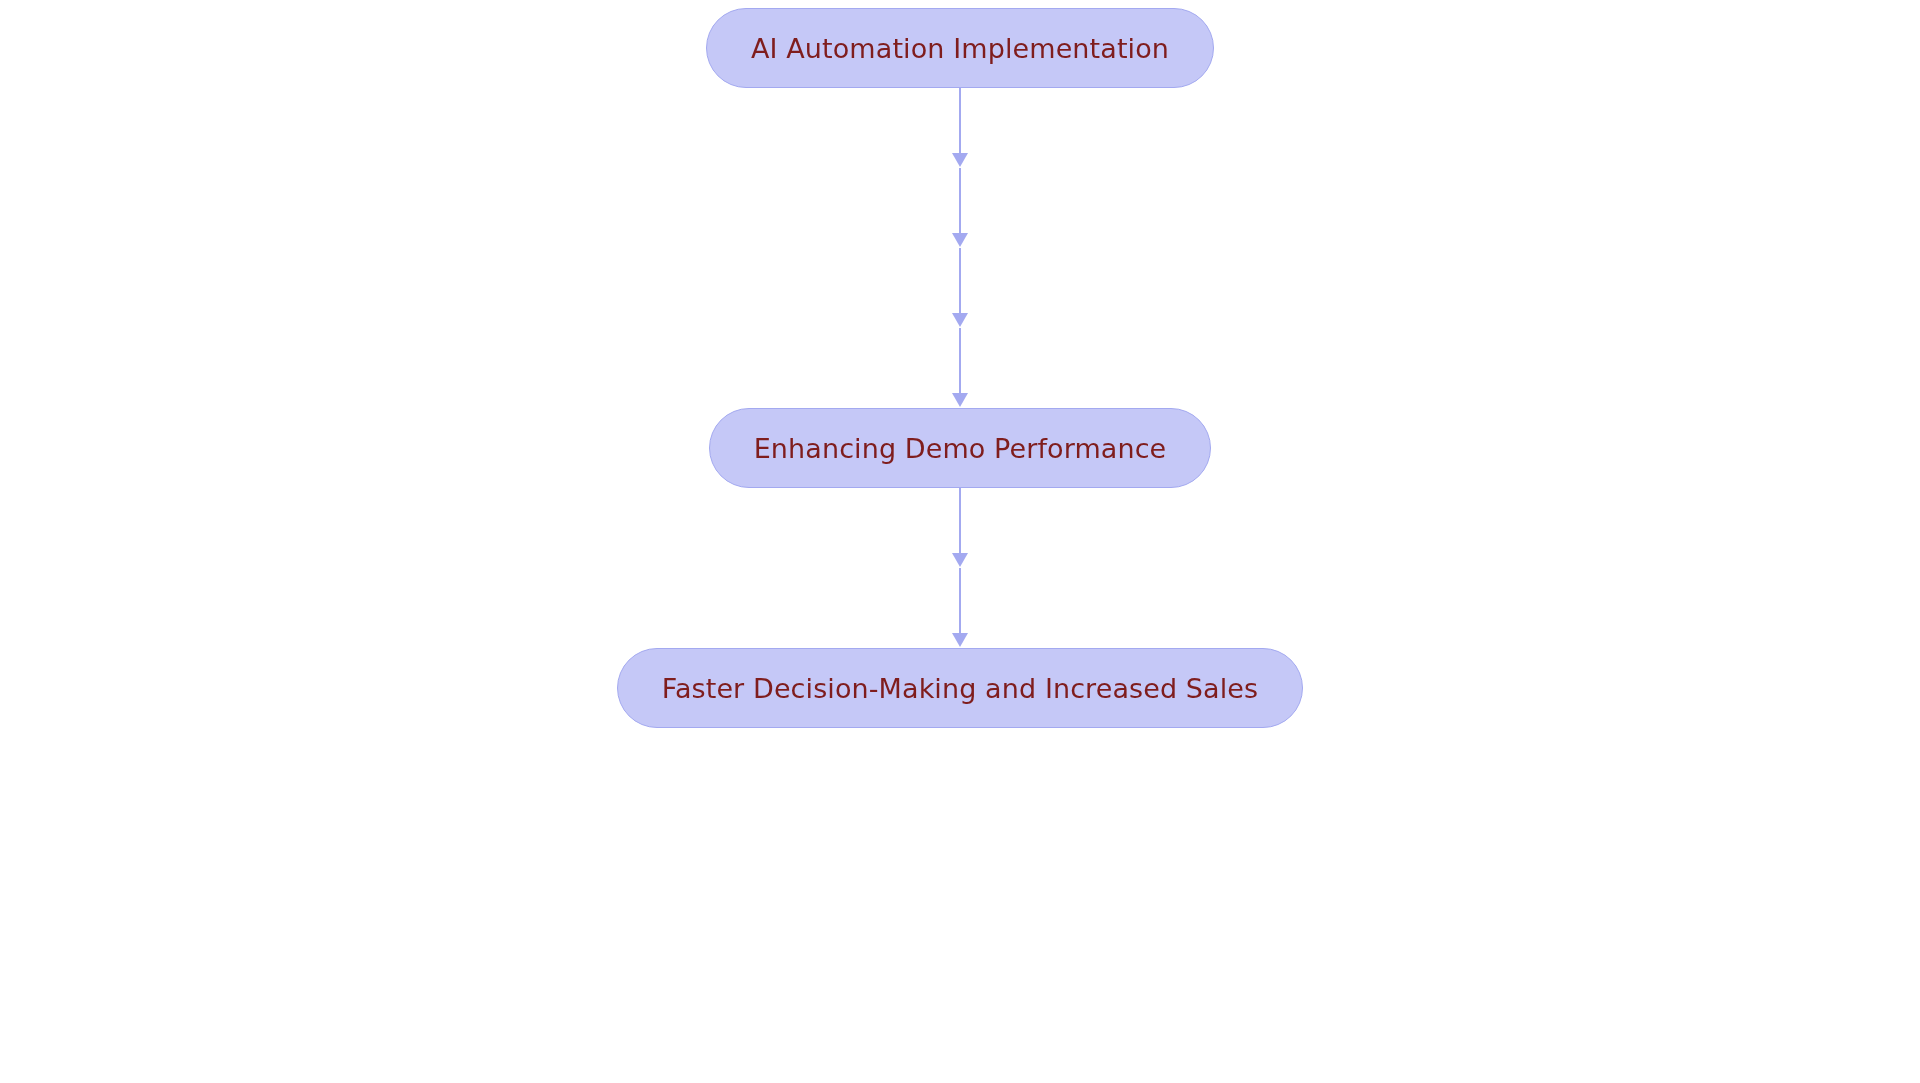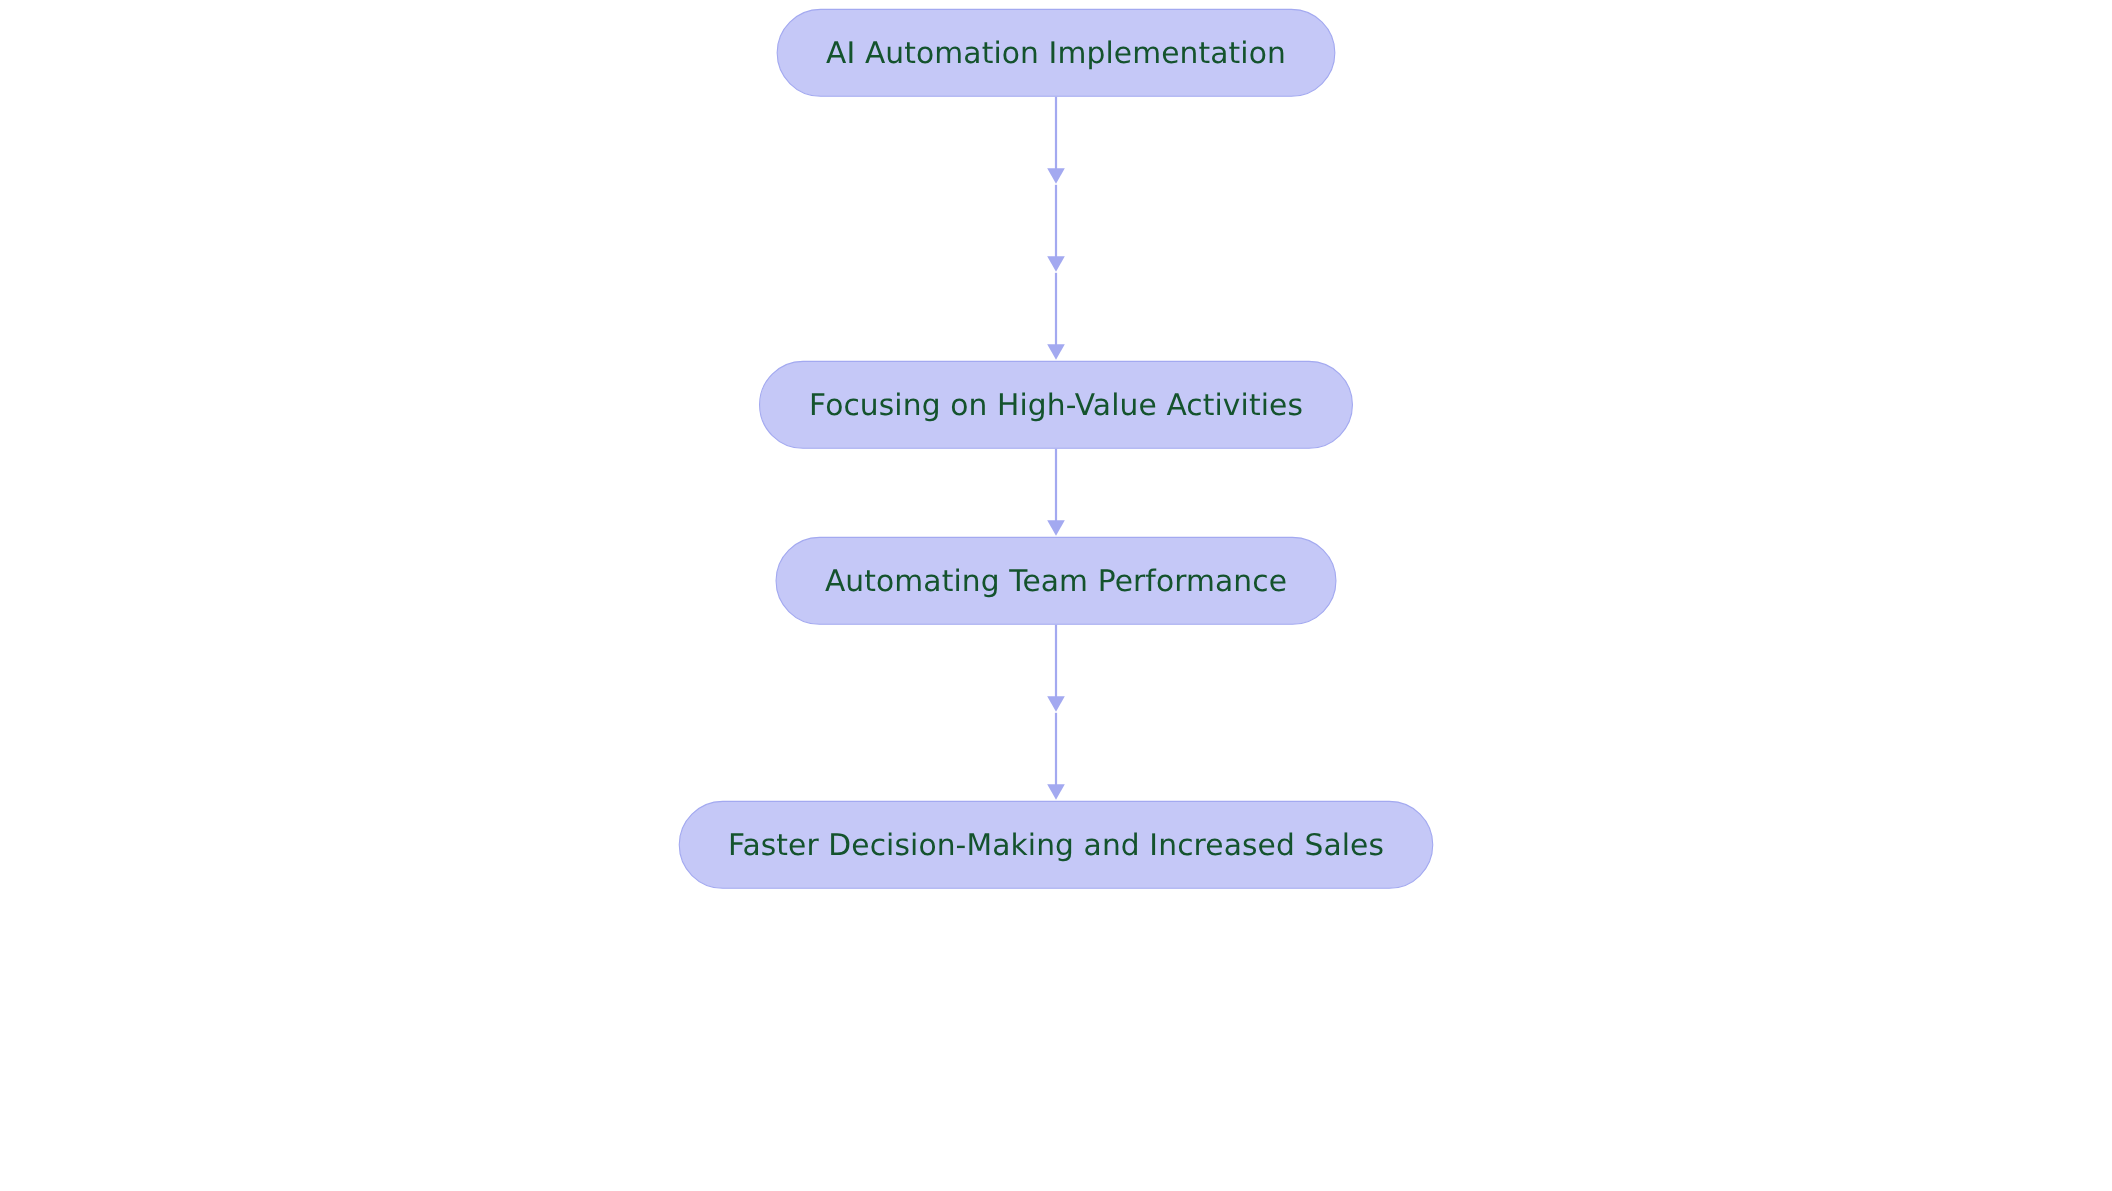--- a/index.html
+++ b/index.html
@@ -50,21 +50,21 @@
     font-size: 27px;
     font-weight: 400;
     letter-spacing: 0.1px;
     white-space: nowrap;
     padding: 0 44px;
     line-height: 1;
   }
 
   .node-label {
     display: block;
-    color: #14532d;
+    color: #7f1d1d;
   }
 
   
   .connector {
     position: relative;
     width: 18px;
     height: 80px;
     display: flex;
     flex-direction: column;
     align-items: center;
@@ -106,31 +106,28 @@
       <div class="line"></div>
       <div class="arrowhead"></div>
     </div>
 
 
     <div class="connector">
       <div class="line"></div>
       <div class="arrowhead"></div>
     </div>
 
-    <div class="node">
-      <span class="node-label">Focusing on High-Value Activities</span>
-    </div>
 
     <div class="connector">
       <div class="line"></div>
       <div class="arrowhead"></div>
     </div>
 
     <div class="node">
-      <span class="node-label">Automating Team Performance</span>
+      <span class="node-label">Enhancing Demo Performance</span>
     </div>
 
     <div class="connector">
       <div class="line"></div>
       <div class="arrowhead"></div>
     </div>
 
 
     <div class="connector">
       <div class="line"></div>

